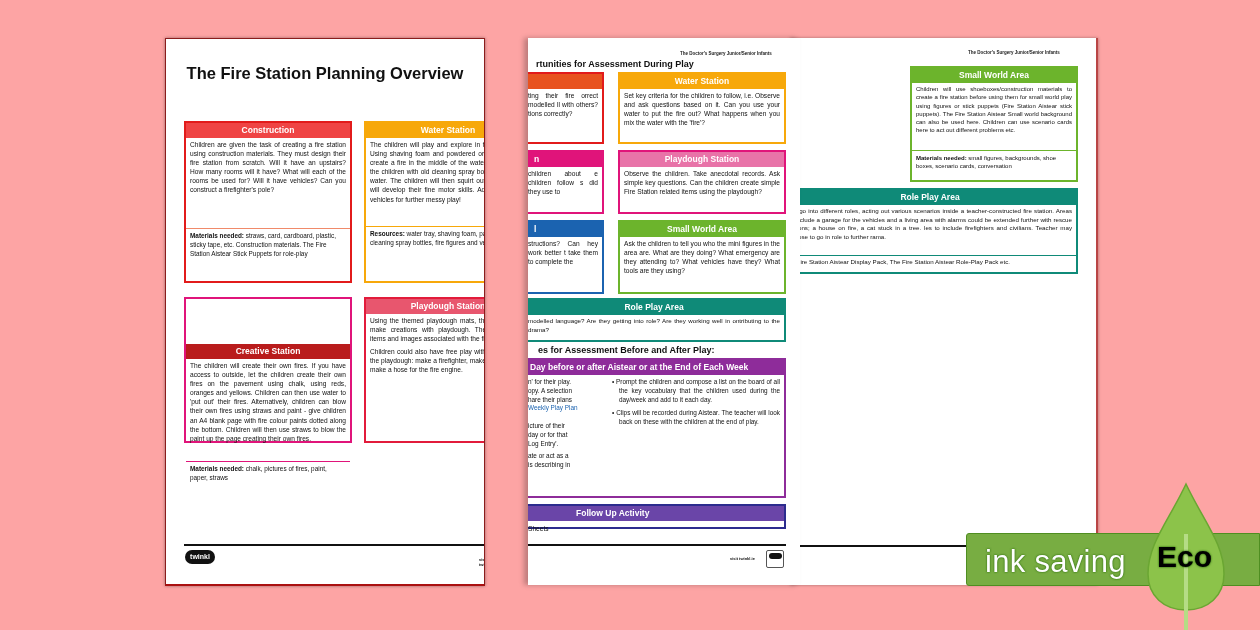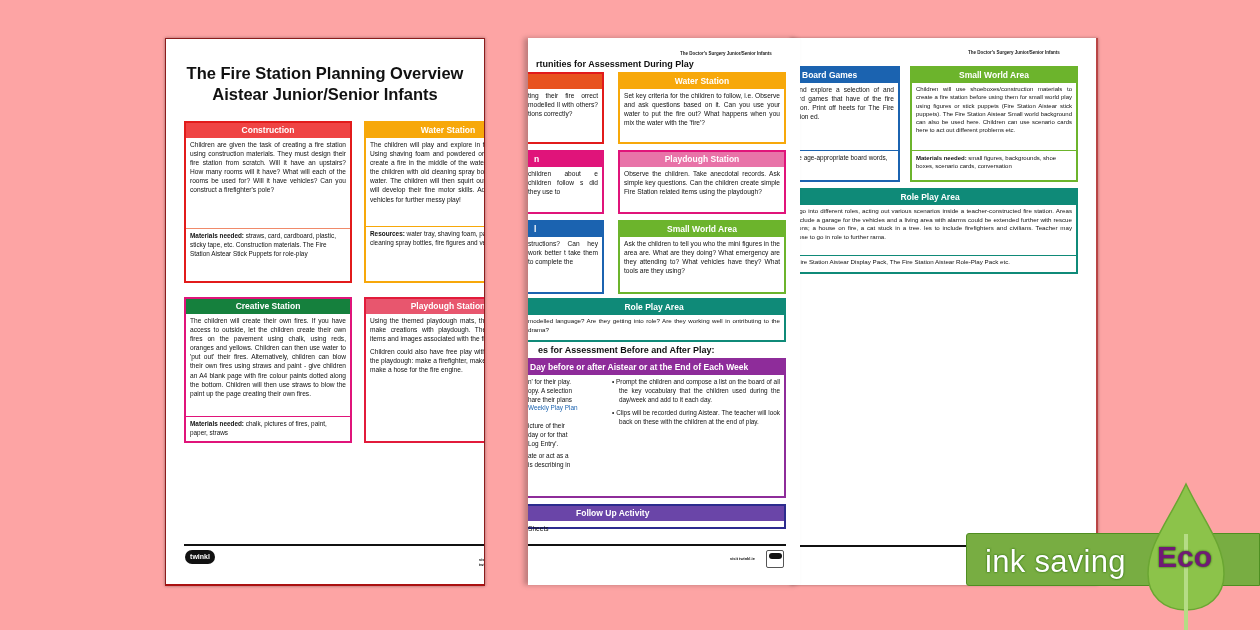--- a/index.html
+++ b/index.html
@@ -25,33 +25,28 @@
   .twinkl-logo { position: absolute; background: #111; color: #fff; font-weight: bold; font-size: 7px; border-radius: 8px; text-align: center; line-height: 14px; }
   .visit { position: absolute; font-size: 4px; color: #111; font-weight: bold; }
   .badge { position: absolute; width: 18px; height: 18px; border: 1px solid #555; border-radius: 2px; background: #fff; }
   .badge::before { content: ""; position: absolute; left: 2px; top: 2px; width: 13px; height: 6px; background: #111; border-radius: 4px; }
 
   .sec-title { position: absolute; font-size: 9px; font-weight: bold; color: #111; white-space: nowrap; }
 
   .eco { position: absolute; left: 966px; top: 533px; width: 294px; height: 53px; background: #78ad42; border: 1px solid #4f8e21; border-radius: 3px 0 0 3px; }
   .eco .ink { position: absolute; left: 18px; top: 10px; font-size: 31px; color: #fff; letter-spacing: 0.3px; text-shadow: 0 0 2px #3c7a18, 0 0 2px #3c7a18; }
   .leaf { position: absolute; left: 1146px; top: 482px; width: 80px; height: 148px; }
-  .eco-label { position: absolute; left: 1157px; top: 540px; font-size: 30px; font-weight: bold; color: #701a75; text-shadow: 0 0 2px #3c7a18, 0 0 2px #3c7a18; }
+  .eco-label { position: absolute; left: 1157px; top: 540px; font-size: 30px; font-weight: bold; color: #000000; text-shadow: 0 0 2px #3c7a18, 0 0 2px #3c7a18; }
 </style>
 </head>
 <body>
 
 <div class="page p3">
   <div class="runhead" style="left:178px; top:12px;">The Doctor's Surgery Junior/Senior Infants</div>
 
-  <div class="card" style="left:-8px; top:28px; width:118px; height:116px; border-color:#1b63b0;">
-    <div class="hd" style="background:#1b63b0; text-align:left; padding-left:18px;">Board Games</div>
-    <div class="bd" style="height:67px;">n and explore a selection of and board games that have of the fire station. Print off heets for The Fire Station ed.</div>
-    <div class="ft" style="border-color:#1b63b0;">mple age-appropriate board words, etc.</div>
-  </div>
 
   <div class="card" style="left:120px; top:28px; width:168px; height:116px; border-color:#6cb42c;">
     <div class="hd" style="background:#6cb42c;">Small World Area</div>
     <div class="bd" style="height:67px; font-size:6px;">Children will use shoeboxes/construction materials to create a fire station before using them for small world play using figures or stick puppets (Fire Station Aistear stick puppets). The Fire Station Aistear Small world background can also be used here. Children can use scenario cards here to act out different problems etc.</div>
     <div class="ft" style="border-color:#6cb42c; font-size:6px;"><b>Materials needed:</b><span> small figures, backgrounds, shoe boxes, scenario cards, conversation</span></div>
   </div>
 
   <div class="card" style="left:-8px; top:150px; width:296px; height:86px; border-color:#0f8a78;">
     <div class="hd" style="background:#0f8a78;">Role Play Area</div>
     <div class="bd" style="height:50px; font-size:6.2px;">ren go into different roles, acting out various scenarios inside a teacher-constructed fire station. Areas to include a garage for the vehicles and a living area with alarms could be extended further with rescue options; a house on fire, a cat stuck in a tree. les to include firefighters and civilians. Teacher may choose to go in role to further rama.</div>
@@ -126,37 +121,36 @@
   </div>
 
   <div class="footer-rule" style="left:0; top:506px; width:258px;"></div>
   <div class="visit" style="left:202px; top:518px;">visit twinkl.ie</div>
   <div class="badge" style="left:238px; top:512px;"></div>
 </div>
 
 <div class="page p1">
   <div class="title">
     <div>The Fire Station Planning Overview</div>
-    <div>Aistear Junior/Senior Infants</div>
   </div>
 
   <div class="card" style="left:18px; top:82px; width:168px; height:162px; border-color:#e21b1b;">
     <div class="hd" style="background:#ef4444;">Construction</div>
     <div class="bd" style="height:90px;">Children are given the task of creating a fire station using construction materials. They must design their fire station from scratch. Will it have an upstairs? How many rooms will it have? What will each of the rooms be used for? Will it have vehicles? Can you construct a firefighter's pole?</div>
     <div class="ft" style="border-color:#f08a6a;"><b>Materials needed:</b><span> straws, card, cardboard, plastic, sticky tape, etc. Construction materials. The Fire Station Aistear Stick Puppets for role-play</span></div>
   </div>
 
   <div class="card" style="left:198px; top:82px; width:168px; height:162px; border-color:#f7a80a;">
     <div class="hd" style="background:#f7a80a;">Water Station</div>
     <div class="bd" style="height:88px;">The children will play and explore in the water tray. Using shaving foam and powdered or normal paint, create a fire in the middle of the water tray. Provide the children with old cleaning spray bottles filled with water. The children will then squirt out the fire. This will develop their fine motor skills. Add figures and vehicles for further messy play!</div>
     <div class="ft" style="border-color:#f7a80a;"><b>Resources:</b><span> water tray, shaving foam, paint, empty cleaning spray bottles, fire figures and vehicles</span></div>
   </div>
 
   <div class="card" style="left:18px; top:258px; width:168px; height:146px; border-color:#e0147a;">
-    <div class="hd" style="background:#15803d;">Creative Station</div>
+    <div class="hd" style="background:#b91c1c;margin-top:45px;">Creative Station</div>
     <div class="bd" style="height:102px;">The children will create their own fires. If you have access to outside, let the children create their own fires on the pavement using chalk, using reds, oranges and yellows. Children can then use water to 'put out' their fires. Alternatively, children can blow their own fires using straws and paint - give children an A4 blank page with fire colour paints dotted along the bottom. Children will then use straws to blow the paint up the page creating their own fires.</div>
     <div class="ft" style="border-color:#e0147a;"><b>Materials needed:</b><span> chalk, pictures of fires, paint, paper, straws</span></div>
   </div>
 
   <div class="card" style="left:198px; top:258px; width:168px; height:146px; border-color:#e21b3b;">
     <div class="hd" style="background:#e8566e;">Playdough Station</div>
     <div class="bd">
       <p>Using the themed playdough mats, the children will make creations with playdough. They will create items and images associated with the fire station.</p>
       <p style="margin-top:4px;">Children could also have free play with a focus, with the playdough: make a firefighter, make a fire engine, make a hose for the fire engine.</p>
     </div>

